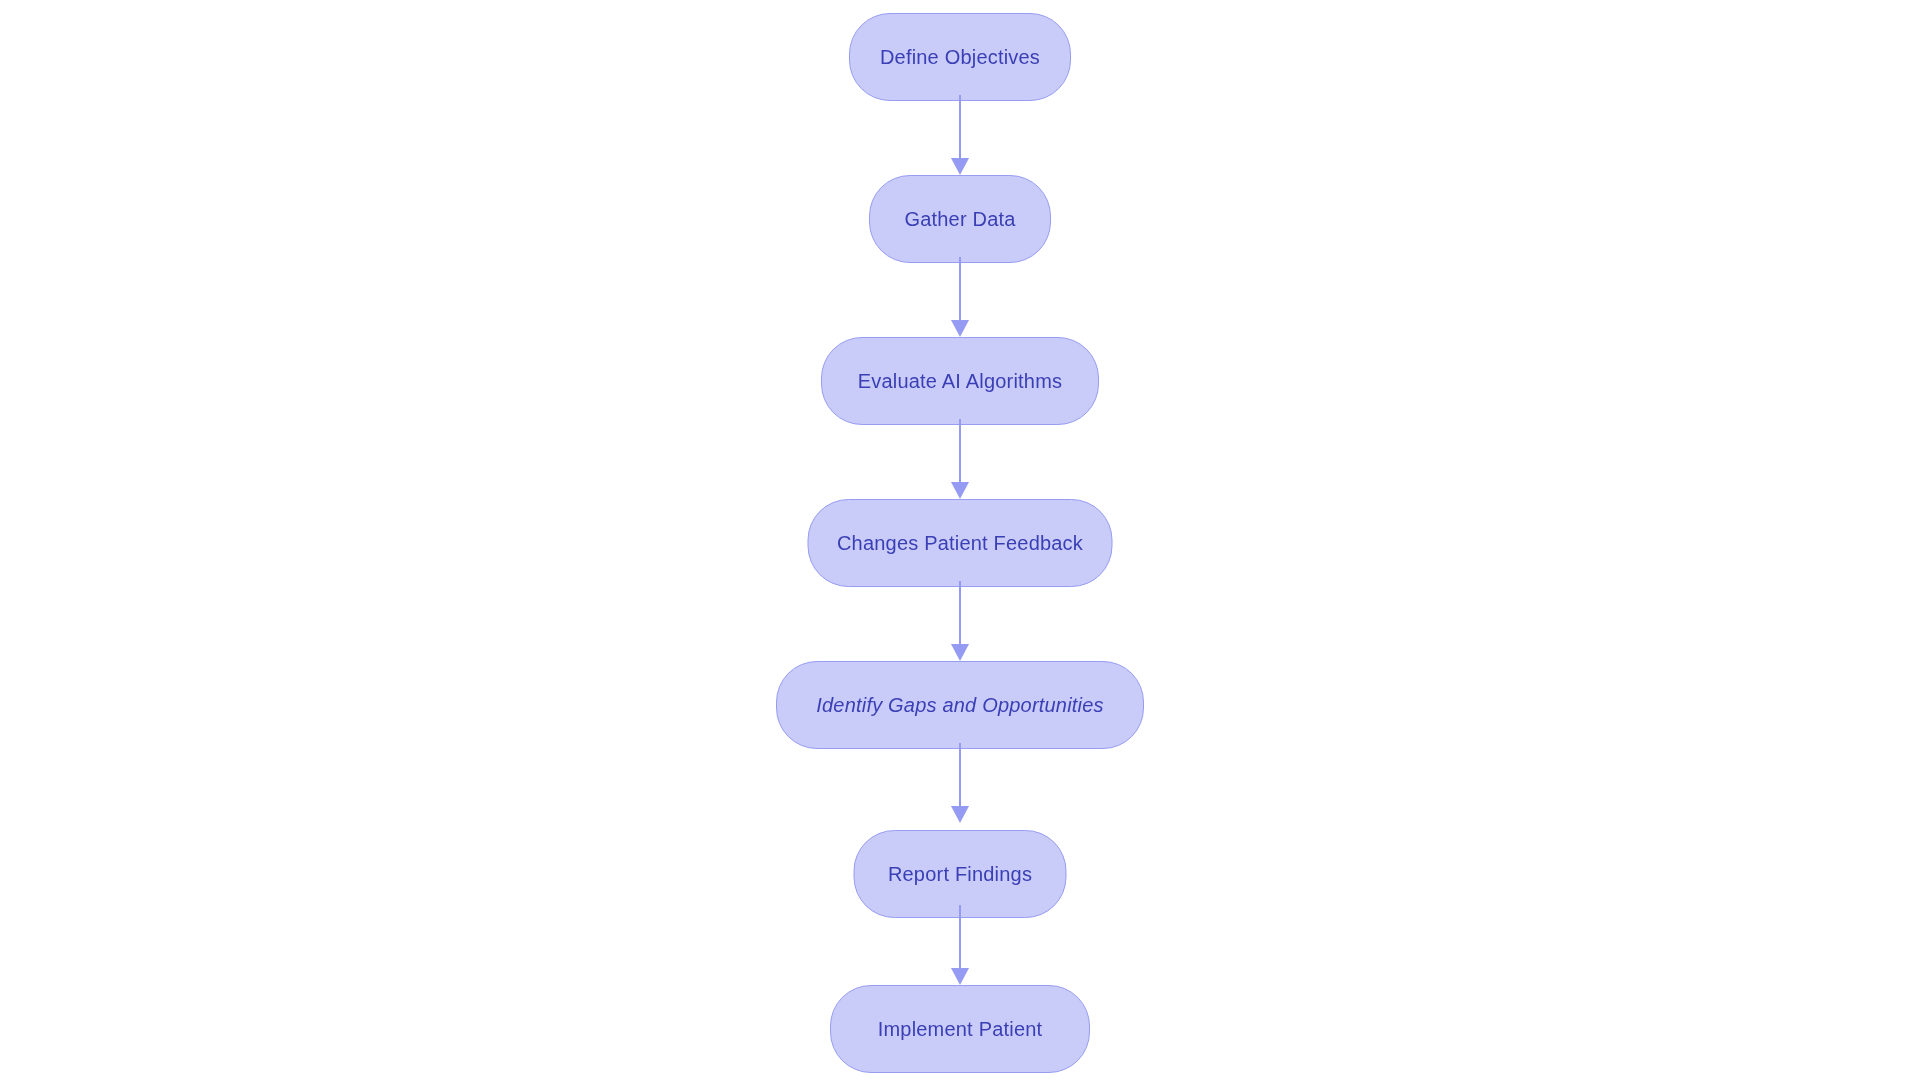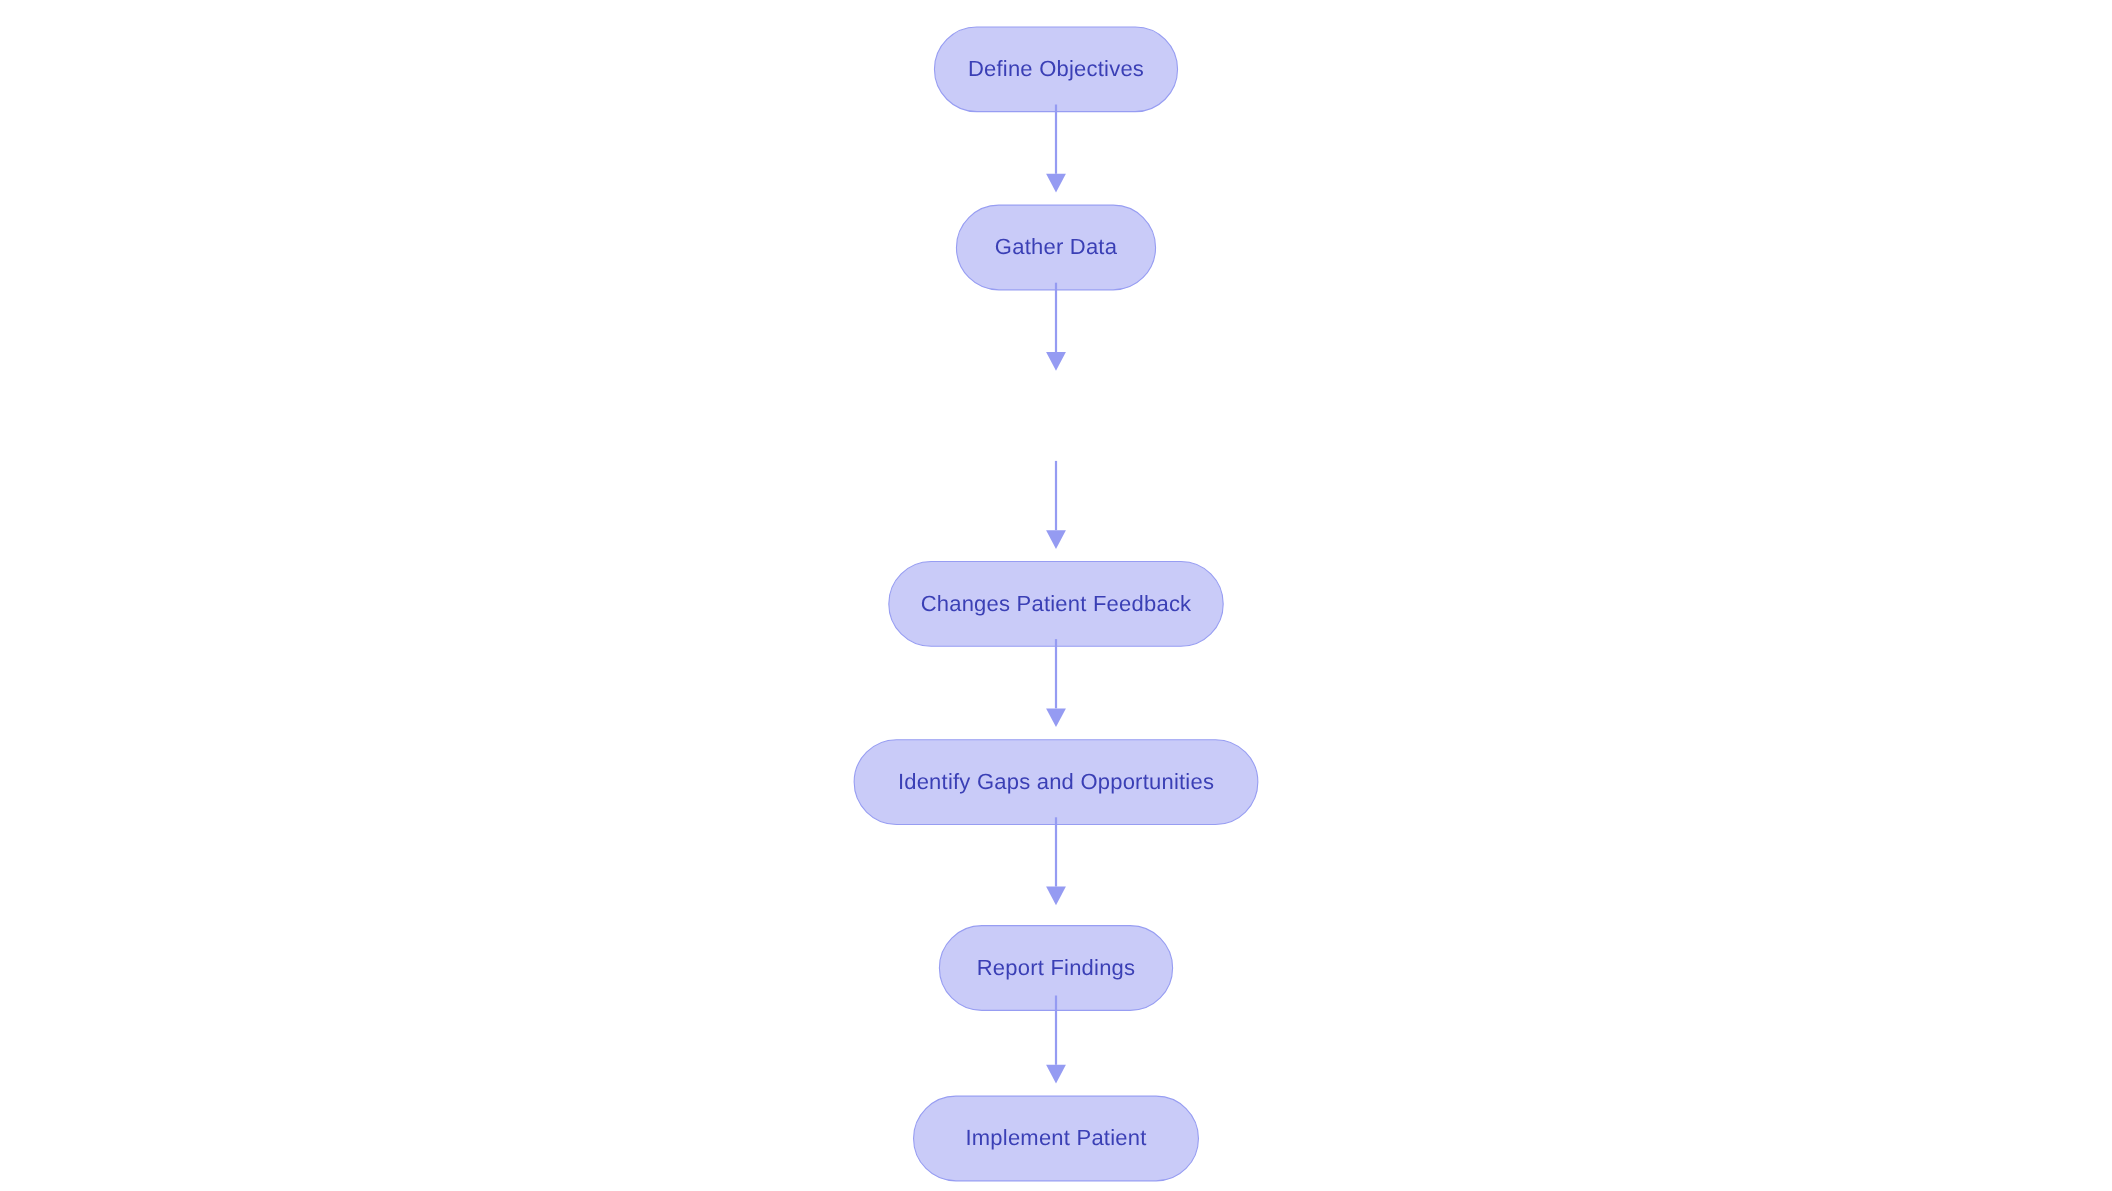--- a/index.html
+++ b/index.html
@@ -12,29 +12,28 @@
     position: relative;
     width: 1920px;
     height: 1083px;
     background: var(--page-bg, #ffffff);
     overflow: hidden;
   }
   .node {
     position: absolute;
     left: 50%;
     transform: translateX(-50%);
-    height: 78px;
+    height: 88px;
     border-radius: 41px;
     background: var(--node-fill, #c9cbf8);
     border: 1.5px solid var(--node-border, #979df2);
     box-sizing: border-box;
     display: flex;
     align-items: center;
     justify-content: center;
-    margin-top: 11px;
   }
   .node-label {
     color: var(--node-text, #3a3fb5);
     font-size: 20px;
     font-weight: 400;
     letter-spacing: 0.2px;
     white-space: nowrap;
   }
   .arrow {
     position: absolute;
@@ -74,36 +73,39 @@
 
   <div class="node" style="top:175px; width:182px;">
     <span class="node-label">Gather Data</span>
   </div>
 
   <div class="arrow" style="top:257px; height:80px;">
     <div class="arrow-line"></div>
     <div class="arrow-head"></div>
   </div>
 
+  <div class="node" style="top:337px; width:278px;">
+    <span class="node-label">Evaluate AI Algorithms</span>
+  </div>
 
   <div class="arrow" style="top:419px; height:80px;">
     <div class="arrow-line"></div>
     <div class="arrow-head"></div>
   </div>
 
   <div class="node" style="top:499px; width:305px;">
     <span class="node-label">Changes Patient Feedback</span>
   </div>
 
   <div class="arrow" style="top:581px; height:80px;">
     <div class="arrow-line"></div>
     <div class="arrow-head"></div>
   </div>
 
-  <div class="node" style="top:661px; width:368px;">
+  <div class="node" style="top:661px; width:368px;font-style:italic;">
     <span class="node-label">Identify Gaps and Opportunities</span>
   </div>
 
   <div class="arrow" style="top:743px; height:80px;">
     <div class="arrow-line"></div>
     <div class="arrow-head"></div>
   </div>
 
   <div class="node" style="top:830px; width:213px;">
     <span class="node-label">Report Findings</span>

